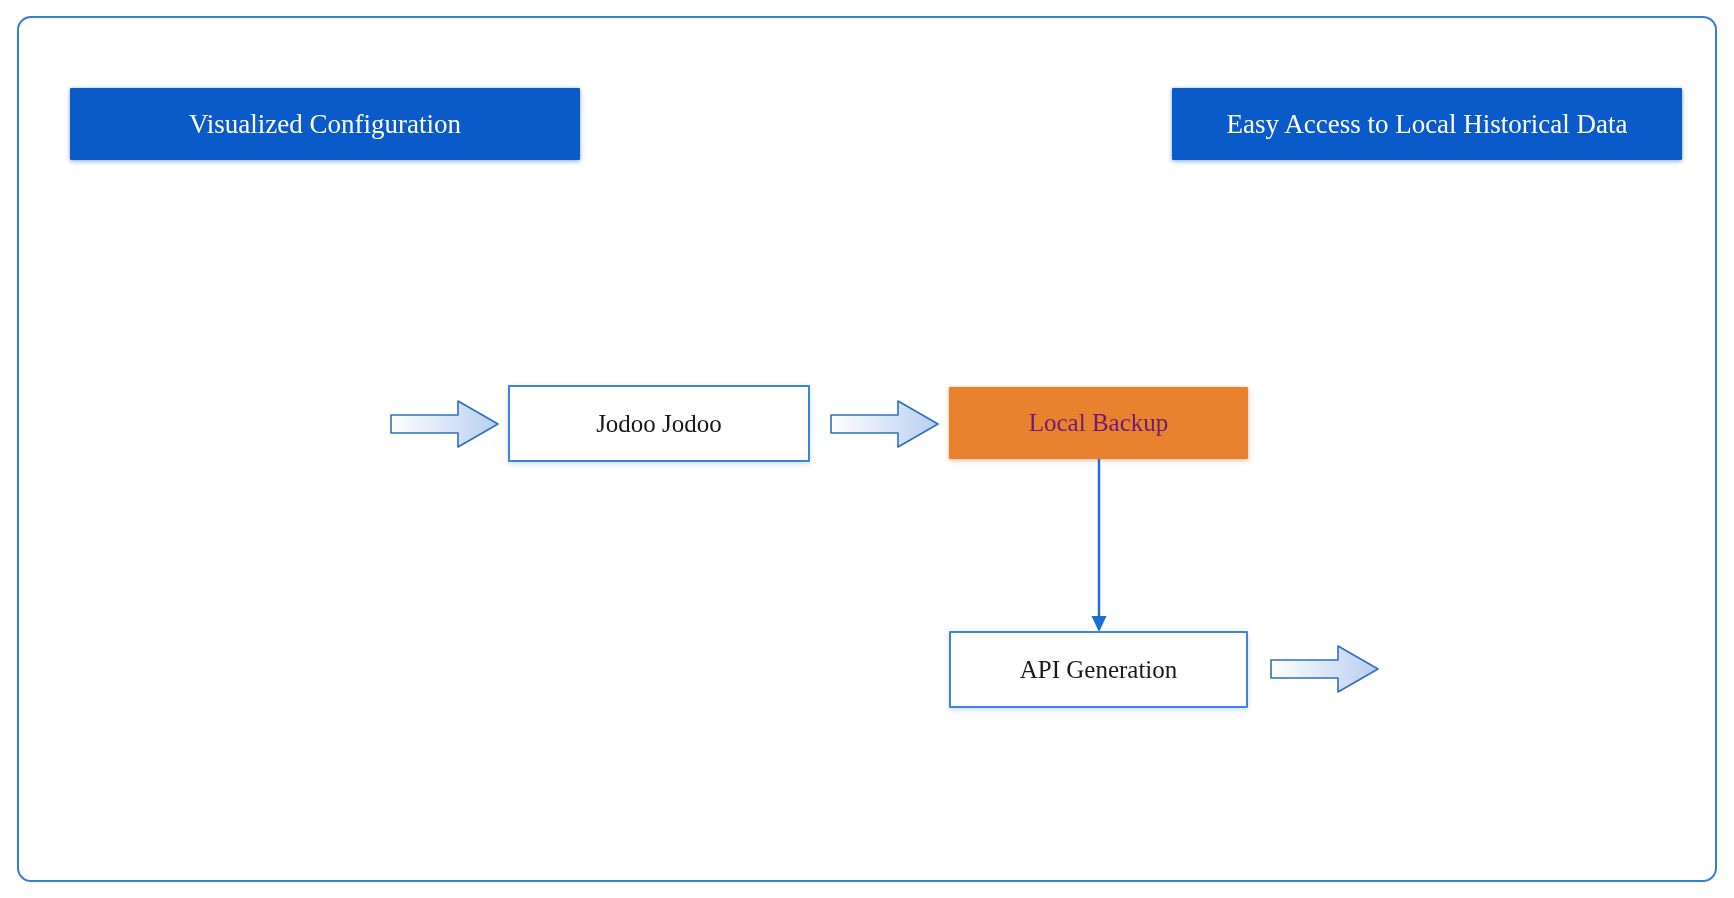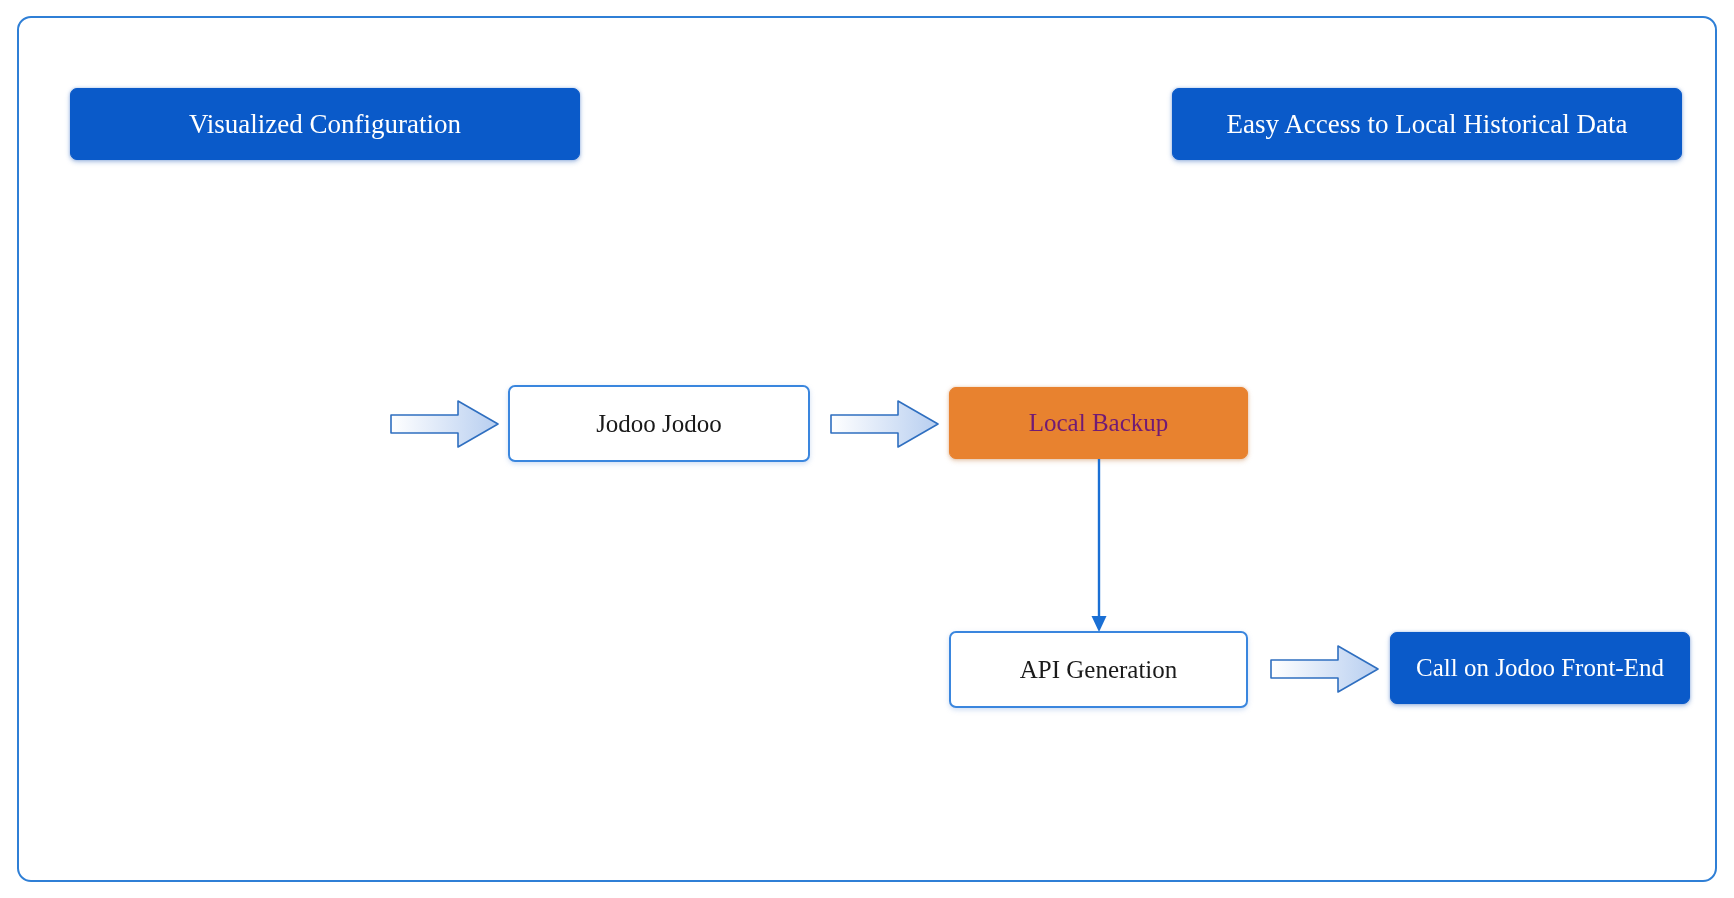--- a/index.html
+++ b/index.html
@@ -35,21 +35,21 @@
   }
 
   
   .node {
     position: absolute;
     box-sizing: border-box;
     display: flex;
     align-items: center;
     justify-content: center;
     text-align: center;
-    border-radius: 7px;
+    border-radius: 1px;
     line-height: 1.2;
   }
 
   
   .node.filled-blue {
     background: #0a5ac9;
     color: #ffffff;
     border: 1px solid #0a5ac9;
     box-shadow: 0 2px 5px rgba(60,110,190,0.40),
                 0 0 3px rgba(120,160,220,0.55);
@@ -161,17 +161,14 @@
   <svg class="block-arrow" style="left:1270px; top:643px;" width="110" height="52" viewBox="0 0 110 52">
     <defs>
       <linearGradient id="agrad3" x1="0" y1="0" x2="1" y2="0">
         <stop offset="0%" stop-color="#ffffff"></stop>
         <stop offset="100%" stop-color="#b7cef0"></stop>
       </linearGradient>
     </defs>
     <polygon points="1,17 68,17 68,3 108,26 68,49 68,35 1,35" fill="url(#agrad3)" stroke="#2f6fc0" stroke-width="1.6" stroke-linejoin="round"></polygon>
   </svg>
 
-  <div class="node filled-blue" id="node-call-frontend">
-    <span class="node-label">Call on Jodoo Front-End</span>
-  </div>
 
 </div>
 
 </body></html>

